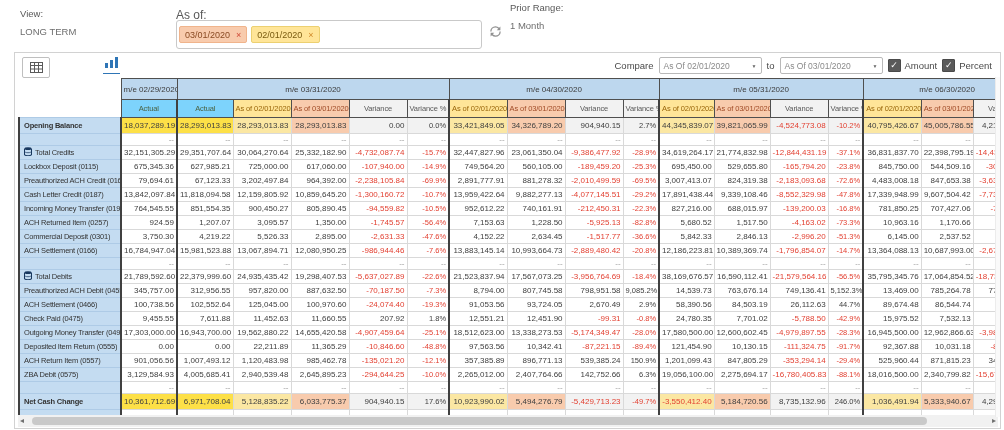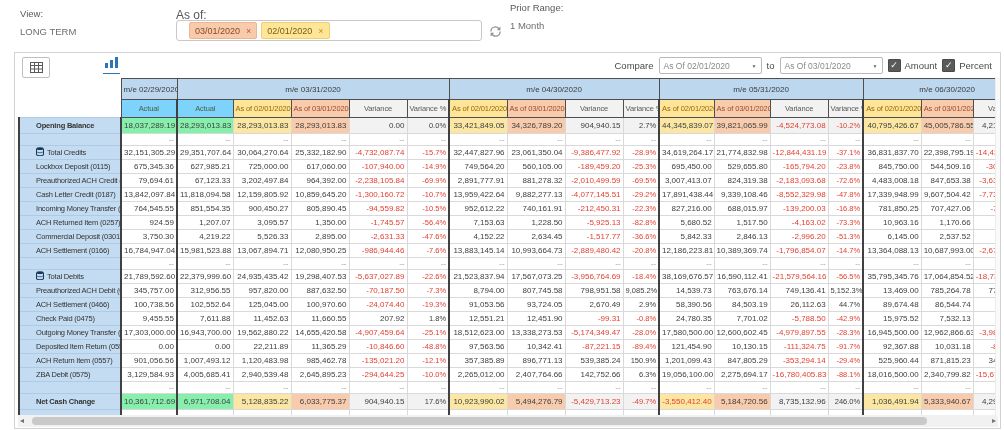--- a/index.html
+++ b/index.html
@@ -9,23 +9,23 @@
   }
   
   .filterbar{position:absolute;left:0;top:0;width:1004px;height:52px;background:#fff;}
   .flabel{font-size:9.5px;color:#595959;}
   .fvalue{font-size:9.5px;color:#6e6e6e;margin-top:7px;}
   .view-field{position:absolute;left:20px;top:8px;}
   .prior-field{position:absolute;left:510px;top:2px;}
   .forward-field{position:absolute;left:578px;top:8px;}
   .asof-label{position:absolute;left:176px;top:8px;font-size:12px;}
   .asof-input{
-    position:absolute;left:176px;top:20px;width:306px;height:21px;
+    position:absolute;left:176px;top:20px;width:306px;height:29px;
     border:1px solid #c9c9c9;border-radius:3px;background:#fff;
-    display:flex;align-items:center;padding-left:12px;box-sizing:border-box;
+    display:flex;align-items:center;padding-left:2px;box-sizing:border-box;
   }
   .chip{display:inline-flex;align-items:center;height:15px;padding:0 5px;border-radius:2px;
     font-size:9px;margin-right:4px;white-space:nowrap;}
   .chip-peach{background:#f8cbad;border:1px solid #f0b48c;color:#8a4a23;}
   .chip-yellow{background:#ffe598;border:1px solid #ecd071;color:#7a5c10;}
   .chip-x{margin-left:6px;font-size:9px;cursor:pointer;}
   .chip-peach .chip-x{color:#d04a37;}
   .chip-yellow .chip-x{color:#d08a2a;}
   .refresh{position:absolute;left:489px;top:24px;width:14px;height:14px;}
   
@@ -55,28 +55,28 @@
   th.corner{background:#fff;border:none;}
   .group-th{background:#bdd7ee;height:21px;font-size:8px;color:#3b3b3b;text-align:center;}
   .sub-th{height:18px;font-size:7.5px;text-align:center;letter-spacing:-0.1px;}
   .sub-actual{background:#7dd3fc;color:#4a6242;}
   .sub-asof1{background:#ffe598;color:#99660a;}
   .sub-asof2{background:#f8cbad;color:#a04a26;}
   .sub-var,.sub-varp{background:#f2f2f2;color:#595959;margin-top:44px;}
   tbody td{border:1px solid #d9d9d9;text-align:right;font-size:8px;color:#404040;background:#fff;}
   td.row-label{background:#c4dcf1;text-align:left;font-size:7.5px;letter-spacing:-0.2px;color:#333;
     border-top:1px solid #aecbe6;border-bottom:1px solid #aecbe6;
-    border-left:2px solid #404040;border-right:2px solid #404040;padding-left:16px;}
+    border-left:2px solid #404040;border-right:2px solid #404040;padding-left:4px;}
   tr.r-key td{height:15px;line-height:15px;}
   tr.r-detail td,tr.r-total td{height:13px;line-height:13px;}
   tr.r-sep td{height:11px;line-height:11px;color:#9b9b9b;}
   tr.r-key td.row-label{font-weight:bold;}
   td.gend{border-right:2px solid #404040;}
   td.neg{color:#e23f30;}
-  td.k-actual{background:#86efac;}
+  td.k-actual{background:#fde047;}
   td.k-asof1{background:#fbe7a3;}
   td.k-asof2{background:#f8cbad;}
   td.k-var{background:#f2f2f2;}
   td.varp-cell{font-size:7.5px;}
   tbody tr:last-child td{border-bottom:2px solid #404040;}
   .ticon{margin-right:3px;vertical-align:-1px;}
   
   .hscroll{position:absolute;left:3px;bottom:1px;width:980px;height:12px;background:#f1f1f1;}
   .hthumb{position:absolute;left:14px;top:2px;width:895px;height:8px;background:#c9c9c9;border-radius:4px;}
   .arr{position:absolute;top:0;font-size:8px;color:#707070;line-height:12px;}

